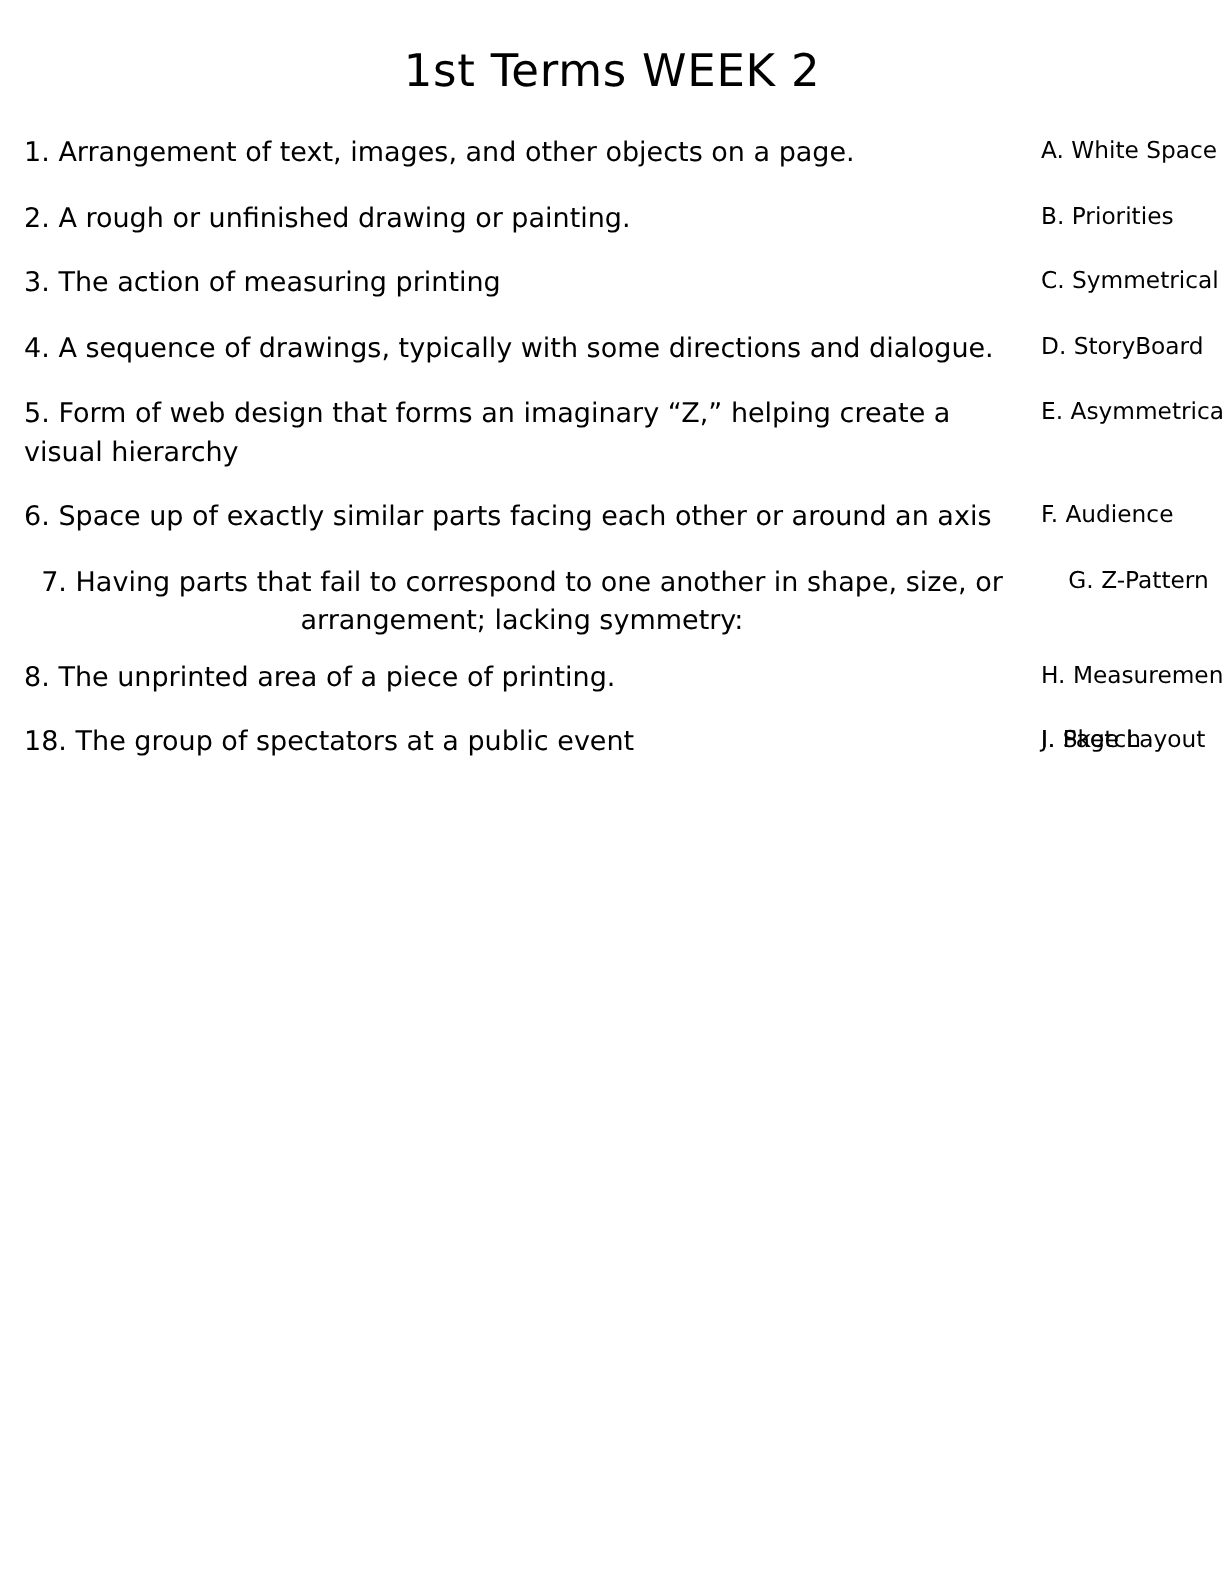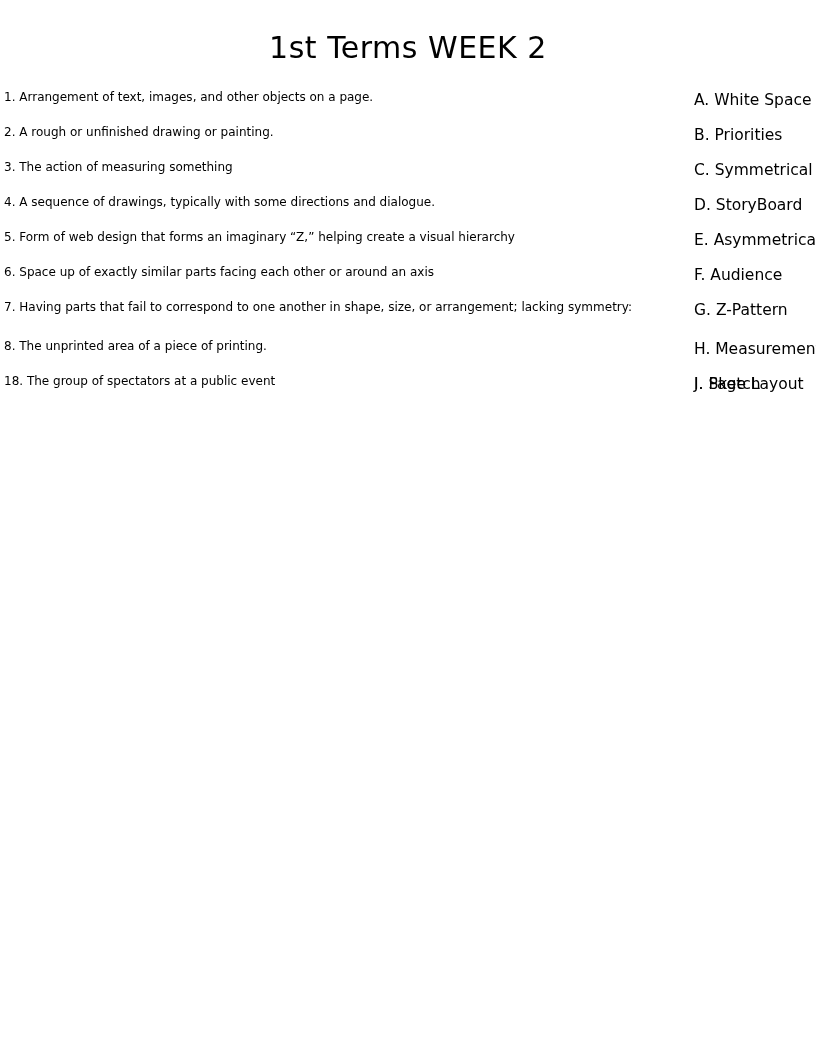--- a/index.html
+++ b/index.html
@@ -31,41 +31,42 @@
     padding-bottom: 10px;
     font-family: "DejaVu Sans", sans-serif;
   }
   .content {
     position: relative;
     margin-top: 14px;
   }
   .q-col {
     position: relative;
     width: 690px;
-    padding-left: 4px;
-    font-size: 12px;
+    padding-left: 16px;
+    font-size: 18px;
     line-height: 1.42;
     padding-right: 10px;
     box-sizing: border-box;
   }
   .a-col {
     position: absolute;
     left: 694px;
     top: 0;
     width: 130px;
     font-size: 15.5px;
     line-height: 1.42;
     white-space: nowrap;
   }
   .row-wrap {
     position: relative;
     margin-bottom: 18px;
   }
   .row-wrap.tall {
-    margin-bottom: 22px;
+    margin-bottom: 12px;
+    text-align: center;
   }
 </style>
 </head>
 <body>
 
 <div class="page">
 
   <h1 class="doc-title">1st Terms WEEK 2</h1>
 
   <div class="content">
@@ -88,21 +89,21 @@
       </div>
       <div class="a-col">
         <span>B.</span>
         <span>Priorities</span>
       </div>
     </div>
 
     <div class="row-wrap">
       <div class="q-col">
         <span>3.</span>
-        <span>The action of measuring something</span>
+        <span>The action of measuring printing</span>
       </div>
       <div class="a-col">
         <span>C.</span>
         <span>Symmetrical</span>
       </div>
     </div>
 
     <div class="row-wrap">
       <div class="q-col">
         <span>4.</span>

